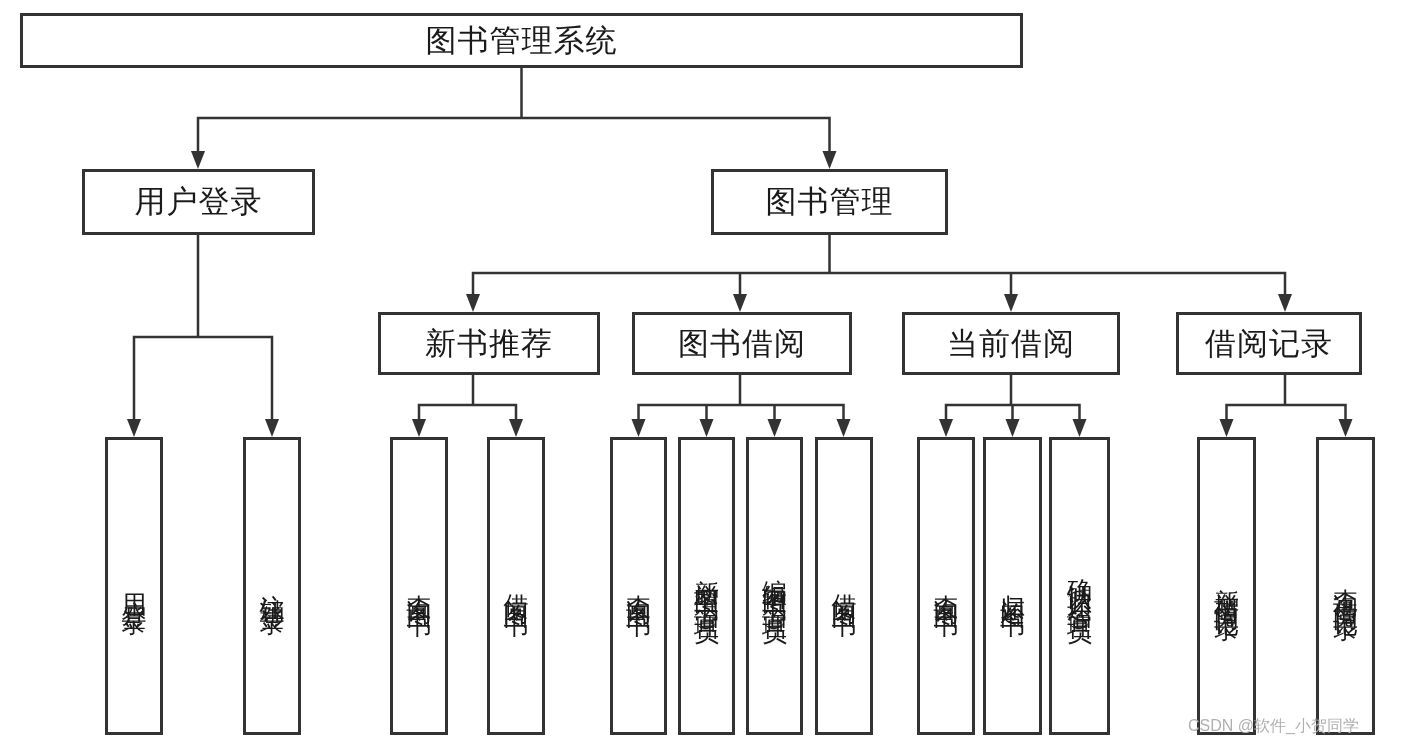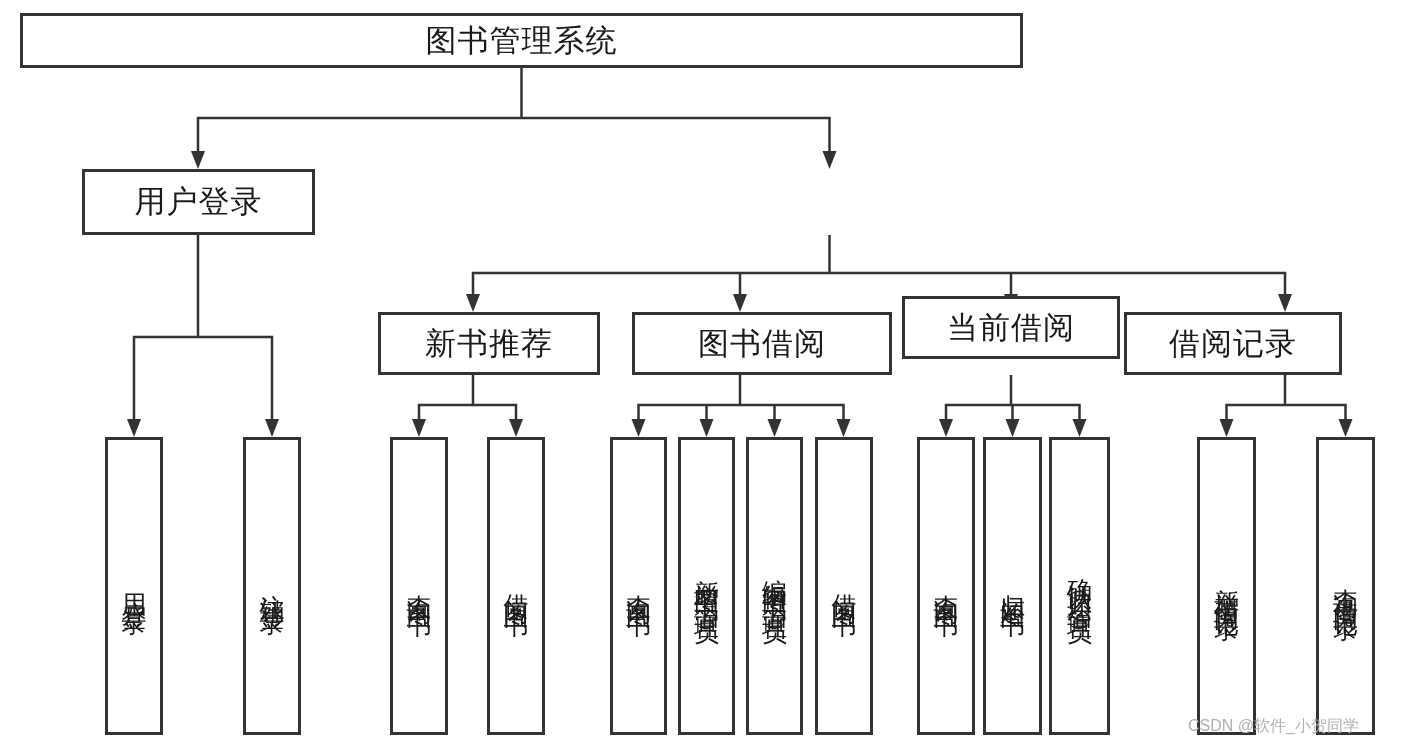--- a/index.html
+++ b/index.html
@@ -89,31 +89,34 @@
       </g>
     </svg>
 
   <div class="box" style="left:20px;top:13px;width:1003px;height:55px">
     <span class="hlabel">图书管理系统</span>
   </div>
 
   <div class="box" style="left:82px;top:169px;width:233px;height:66px">
     <span class="hlabel">用户登录</span>
   </div>
+  <div class="box" style="left:711px;top:169px;width:237px;height:66px">
+    <span class="hlabel">图书管理</span>
+  </div>
 
   <div class="box" style="left:378px;top:312px;width:222px;height:63px">
     <span class="hlabel">新书推荐</span>
   </div>
-  <div class="box" style="left:632px;top:312px;width:260px;height:63px">
+  <div class="box" style="left:632px;top:312px;width:220px;height:63px">
     <span class="hlabel">图书借阅</span>
   </div>
-  <div class="box" style="left:902px;top:296px;width:218px;height:63px">
+  <div class="box" style="left:902px;top:312px;width:218px;height:63px">
     <span class="hlabel">当前借阅</span>
   </div>
-  <div class="box" style="left:1124px;top:312px;width:218px;height:63px">
+  <div class="box" style="left:1176px;top:312px;width:186px;height:63px">
     <span class="hlabel">借阅记录</span>
   </div>
 
   <div class="box" style="left:105px;top:437px;width:58px;height:298px">
     <span class="vtext">用户登录</span>
   </div>
   <div class="box" style="left:243px;top:437px;width:58px;height:298px">
     <span class="vtext">注销登录</span>
   </div>
 

